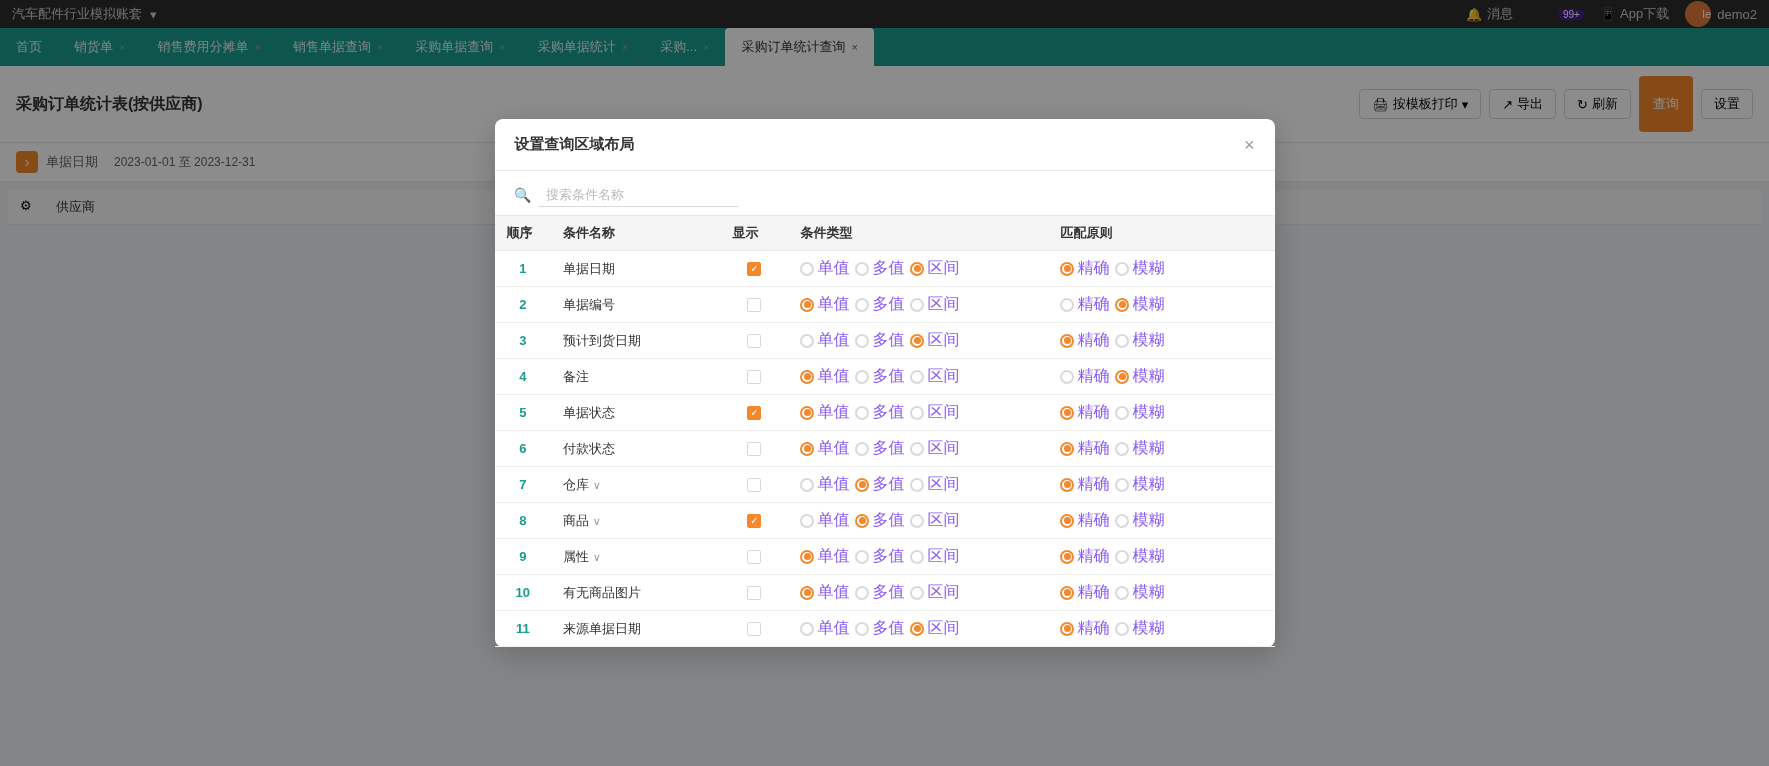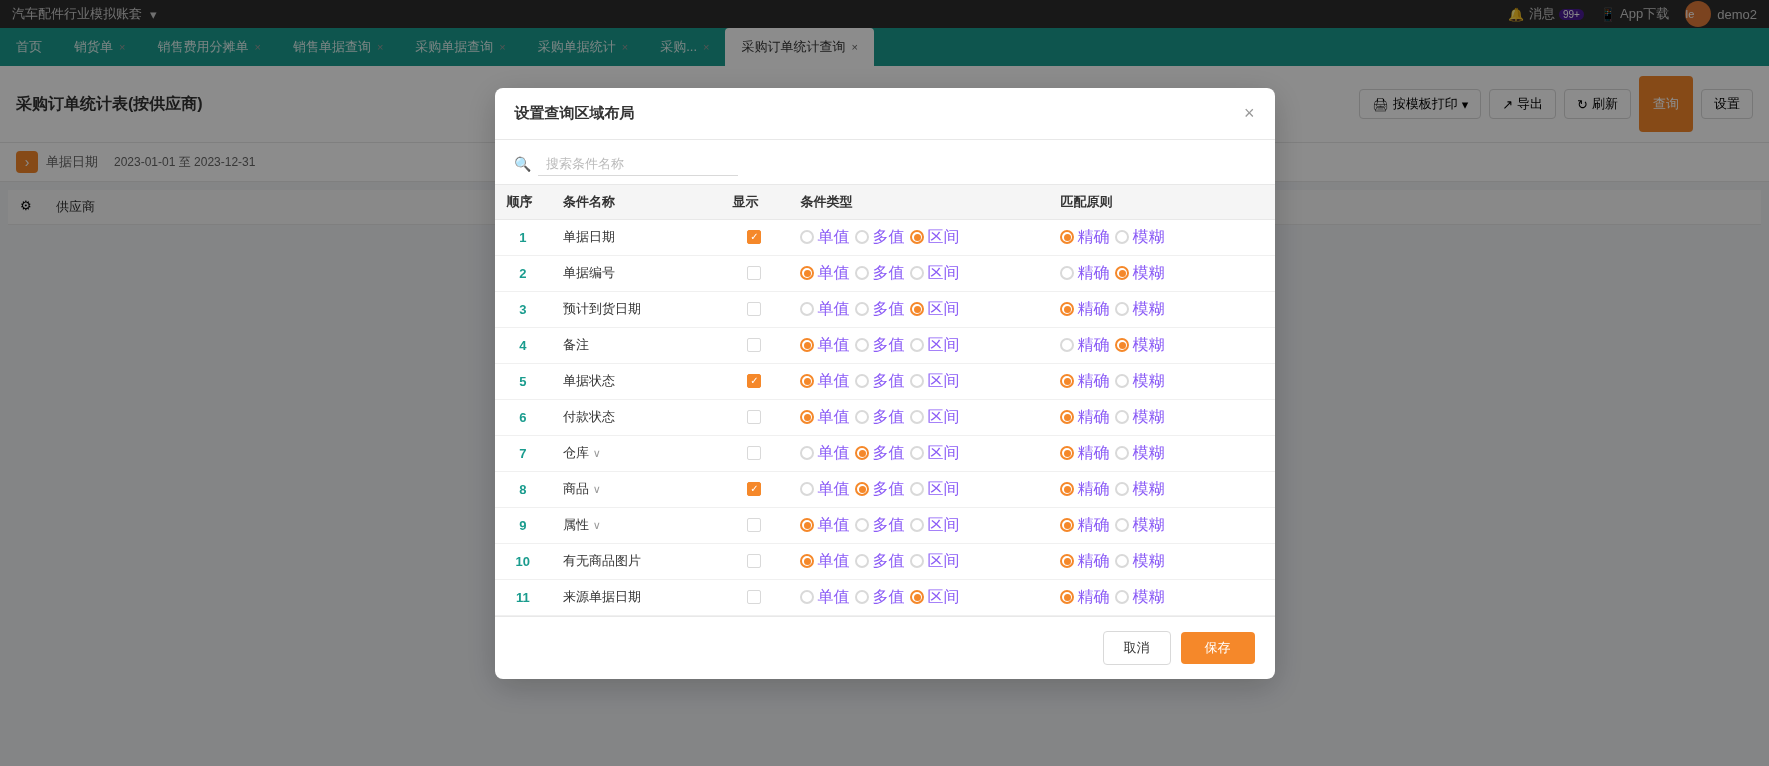--- a/index.html
+++ b/index.html
@@ -10,22 +10,22 @@
       background: #2d2d2d;
       height: 28px;
       display: flex;
       align-items: center;
       justify-content: space-between;
       padding: 0 12px;
       color: #ccc;
     }
     .top-bar-left { display: flex; align-items: center; gap: 8px; font-size: 13px; }
     .top-bar-right { display: flex; align-items: center; gap: 16px; font-size: 13px; }
-    .top-bar-right .badge { background: #4c1d95; color: #fff; border-radius: 8px; padding: 0 4px; font-size: 10px; }
-    .avatar-circle { width: 26px; height: 26px; background: #e07b39; border-radius: 50%; display: flex; align-items: center; justify-content: flex-start; color: #fff; font-size: 11px; }
+    .top-bar-right .badge { background: #4c1d95; color: #fff; border-radius: 8px; padding: 0 4px; font-size: 10px; margin-left: 42px; }
+    .avatar-circle { width: 26px; height: 26px; background: #e07b39; border-radius: 50%; display: flex; align-items: center; justify-content: flex-end; color: #fff; font-size: 11px; }
 
     
     .tab-bar {
       background: #1a9c8e;
       height: 38px;
       display: flex;
       align-items: center;
       padding: 0 0;
       overflow: hidden;
     }
@@ -777,18 +777,14 @@
                     <div class="radio-circle"></div>
                     <span class="radio-label">模糊</span>
                   </div>
                 </div>
               </td>
             </tr>
           </tbody>
       </table>
     </div>
 
-    <div class="modal-footer">
-      <button class="btn-cancel">取消</button>
-      <button class="btn-save">保存</button>
-    </div>
   </div>
 </div>
 
 </body></html>

